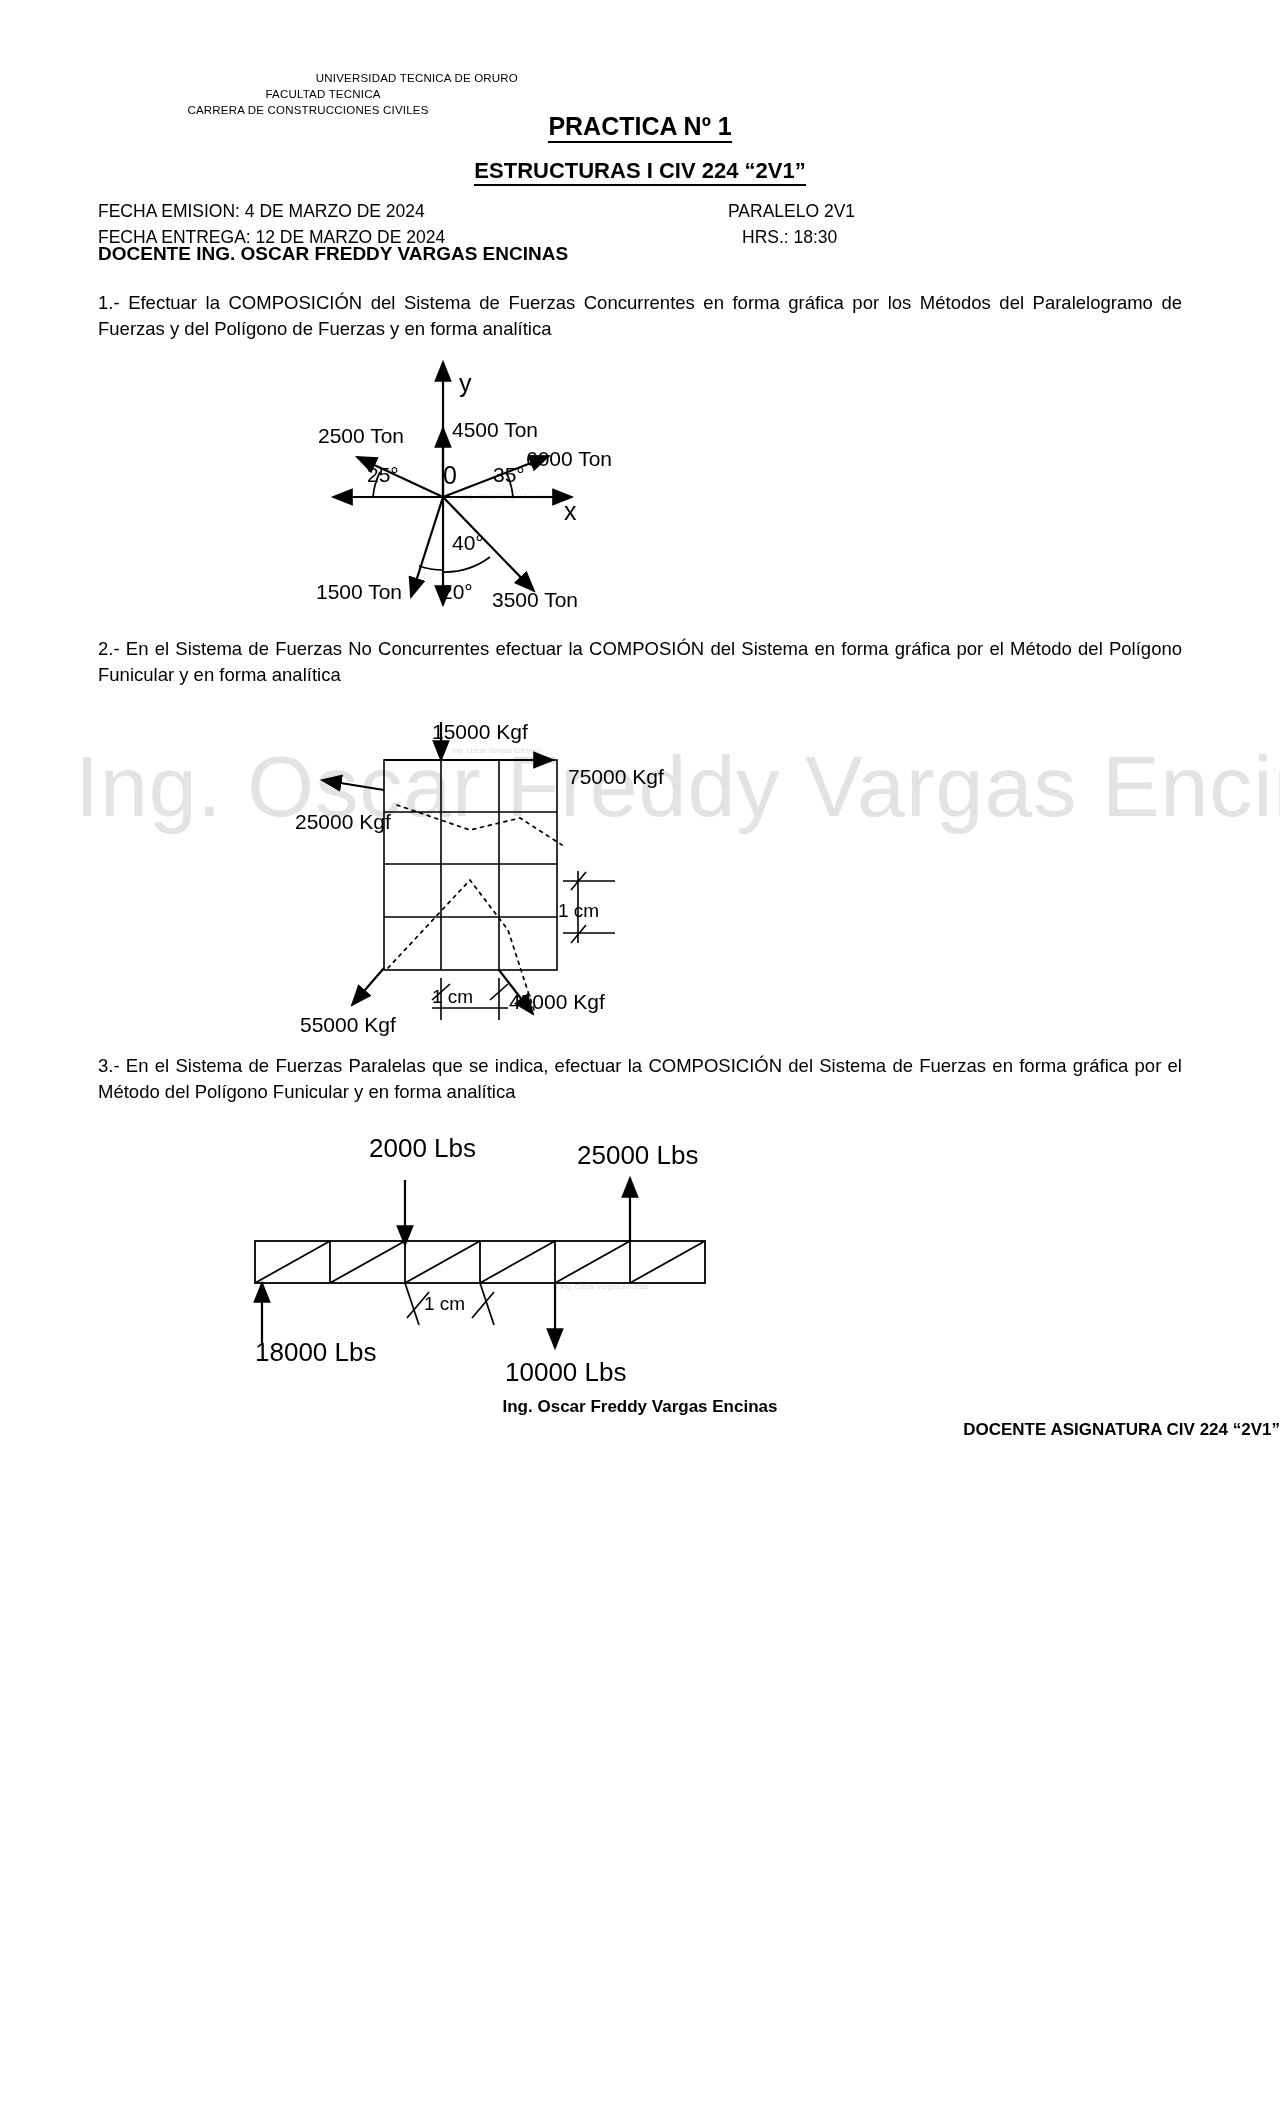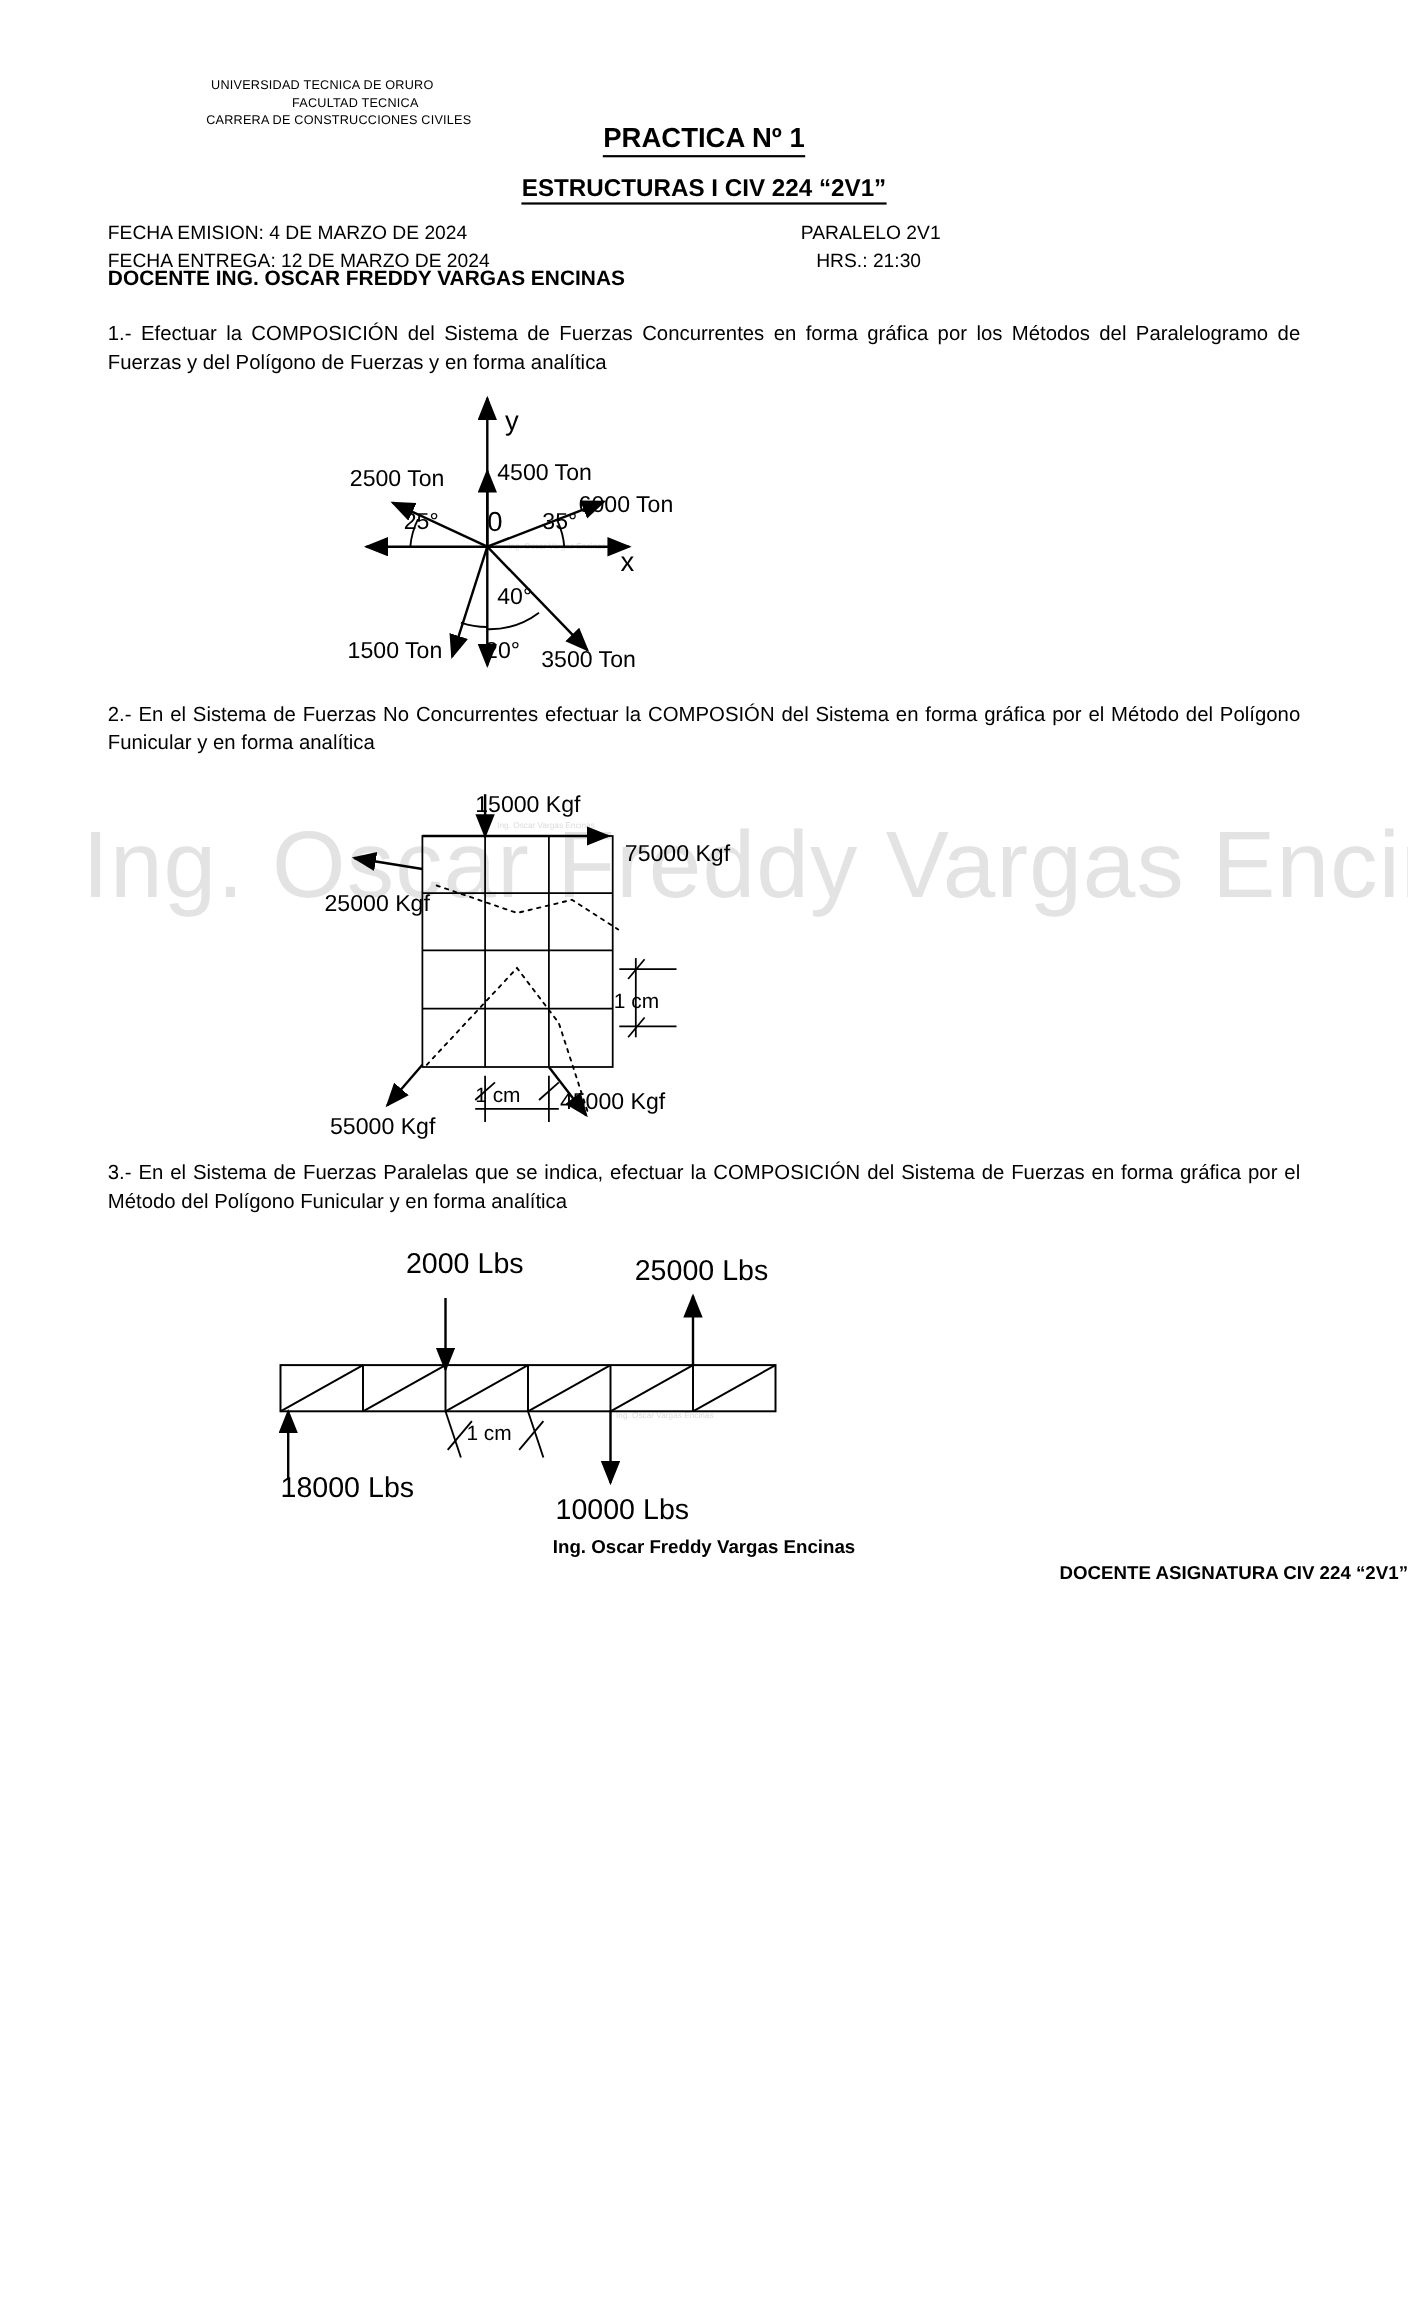--- a/index.html
+++ b/index.html
@@ -4,21 +4,21 @@
 <style>
   html,body{margin:0;padding:0;background:#fff;}
   body{
     width:1280px;height:2108px;position:relative;overflow:hidden;
     font-family:"Liberation Sans", sans-serif;color:#000;
   }
   .page{position:absolute;inset:0;}
 
   
   .letterhead{position:absolute;left:98px;top:70px;width:420px;font-size:11.5px;line-height:16px;letter-spacing:.2px;}
-  .lh1{text-align:center;margin-left:-30px;}
+  .lh1{text-align:right;margin-left:-30px;}
   .lh2{text-align:center;margin-left:30px;}
   .lh3{text-align:center;}
 
   .title1{position:absolute;left:0;right:0;top:112px;text-align:center;font-size:25px;font-weight:bold;}
   .title1 span{border-bottom:2.5px solid #000;padding-bottom:1px;}
   .title2{position:absolute;left:0;right:0;top:158px;text-align:center;font-size:22px;font-weight:bold;}
   .title2 span{border-bottom:2.5px solid #000;padding-bottom:1px;}
 
   .metarow{position:absolute;left:98px;width:1084px;font-size:17.5px;display:flex;}
   .metarow .l{flex:0 0 auto;}
@@ -63,21 +63,21 @@
 
   <div class="title1"><span>PRACTICA Nº 1</span></div>
   <div class="title2"><span>ESTRUCTURAS I CIV 224 “2V1”</span></div>
 
   <div class="metarow m1">
     <span class="l">FECHA EMISION: 4 DE MARZO DE 2024</span>
     <span class="r" style="left:630px;">PARALELO 2V1</span>
   </div>
   <div class="metarow m2">
     <span class="l">FECHA ENTREGA: 12 DE MARZO DE 2024</span>
-    <span class="r" style="left:644px;">HRS.: 21:30</span>
+    <span class="r" style="left:644px;">HRS.: 18:30</span>
   </div>
   <div class="docente">DOCENTE ING. OSCAR FREDDY VARGAS ENCINAS</div>
 
   <div class="para p1">1.- Efectuar la COMPOSICIÓN del Sistema de Fuerzas Concurrentes en forma gráfica por los Métodos del Paralelogramo de Fuerzas y del Polígono de Fuerzas y en forma analítica</div>
 
   <div class="fig" style="left:0;top:0;">
     <svg width="1280" height="2108" style="left:0;top:0;">
       <defs>
         <marker id="ah" markerWidth="11" markerHeight="11" refX="9" refY="4" orient="auto">
           <path d="M0,0 L10,4 L0,8 z" fill="#000"></path>

